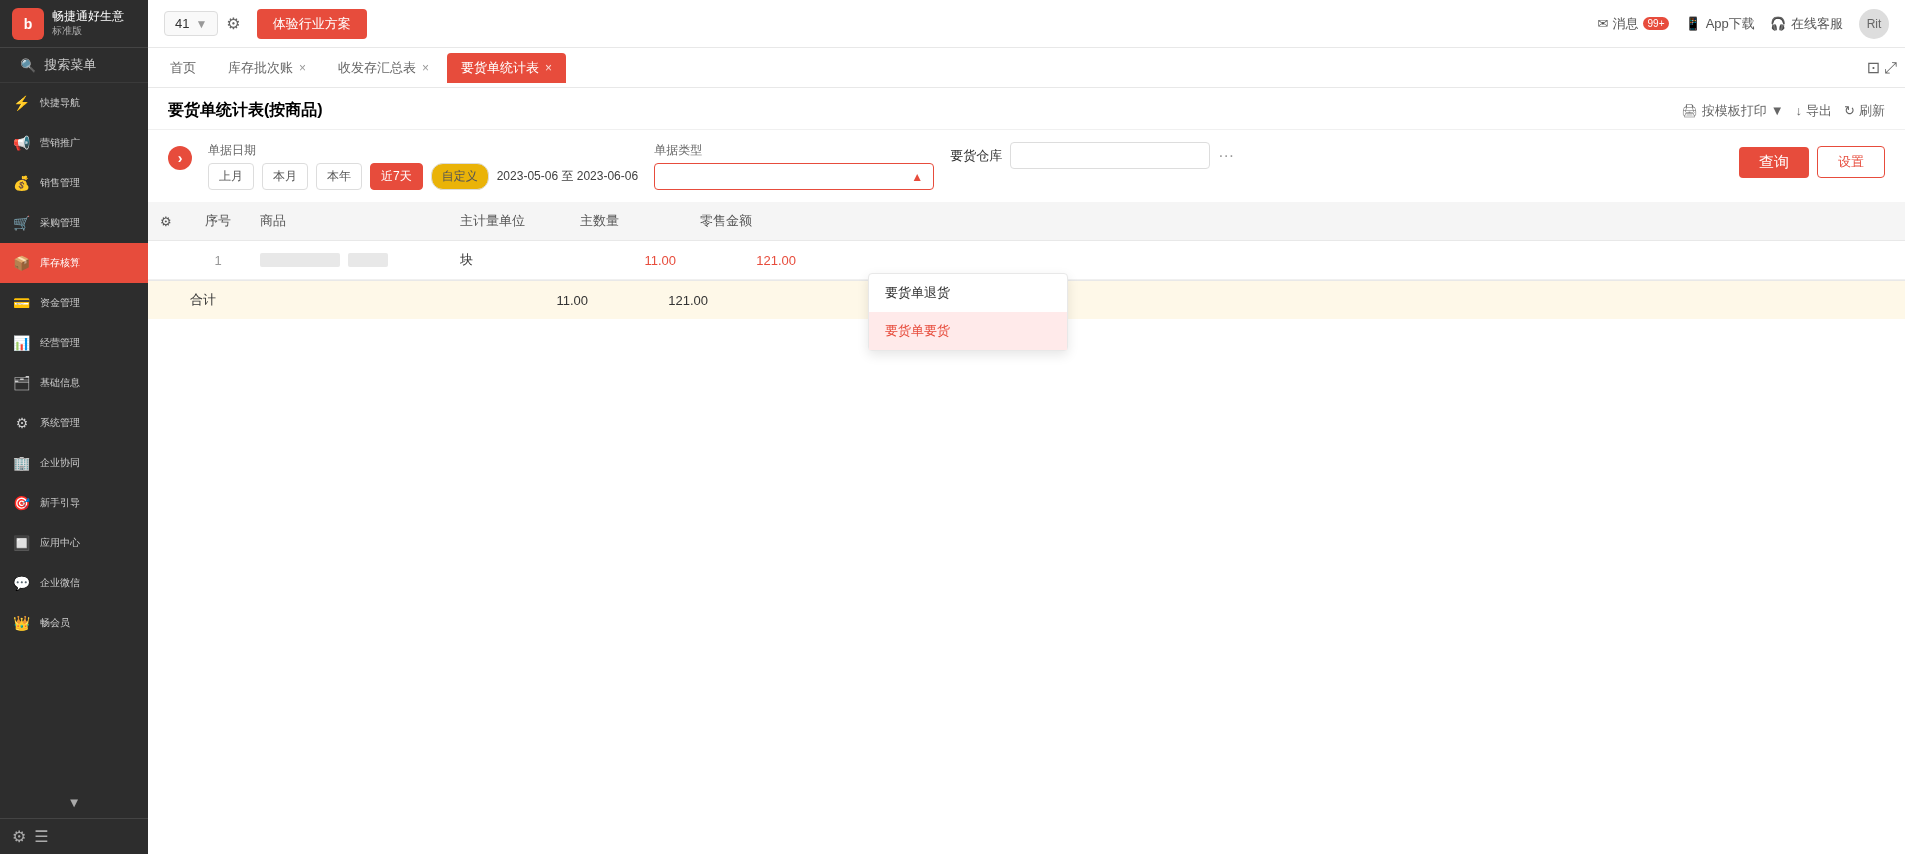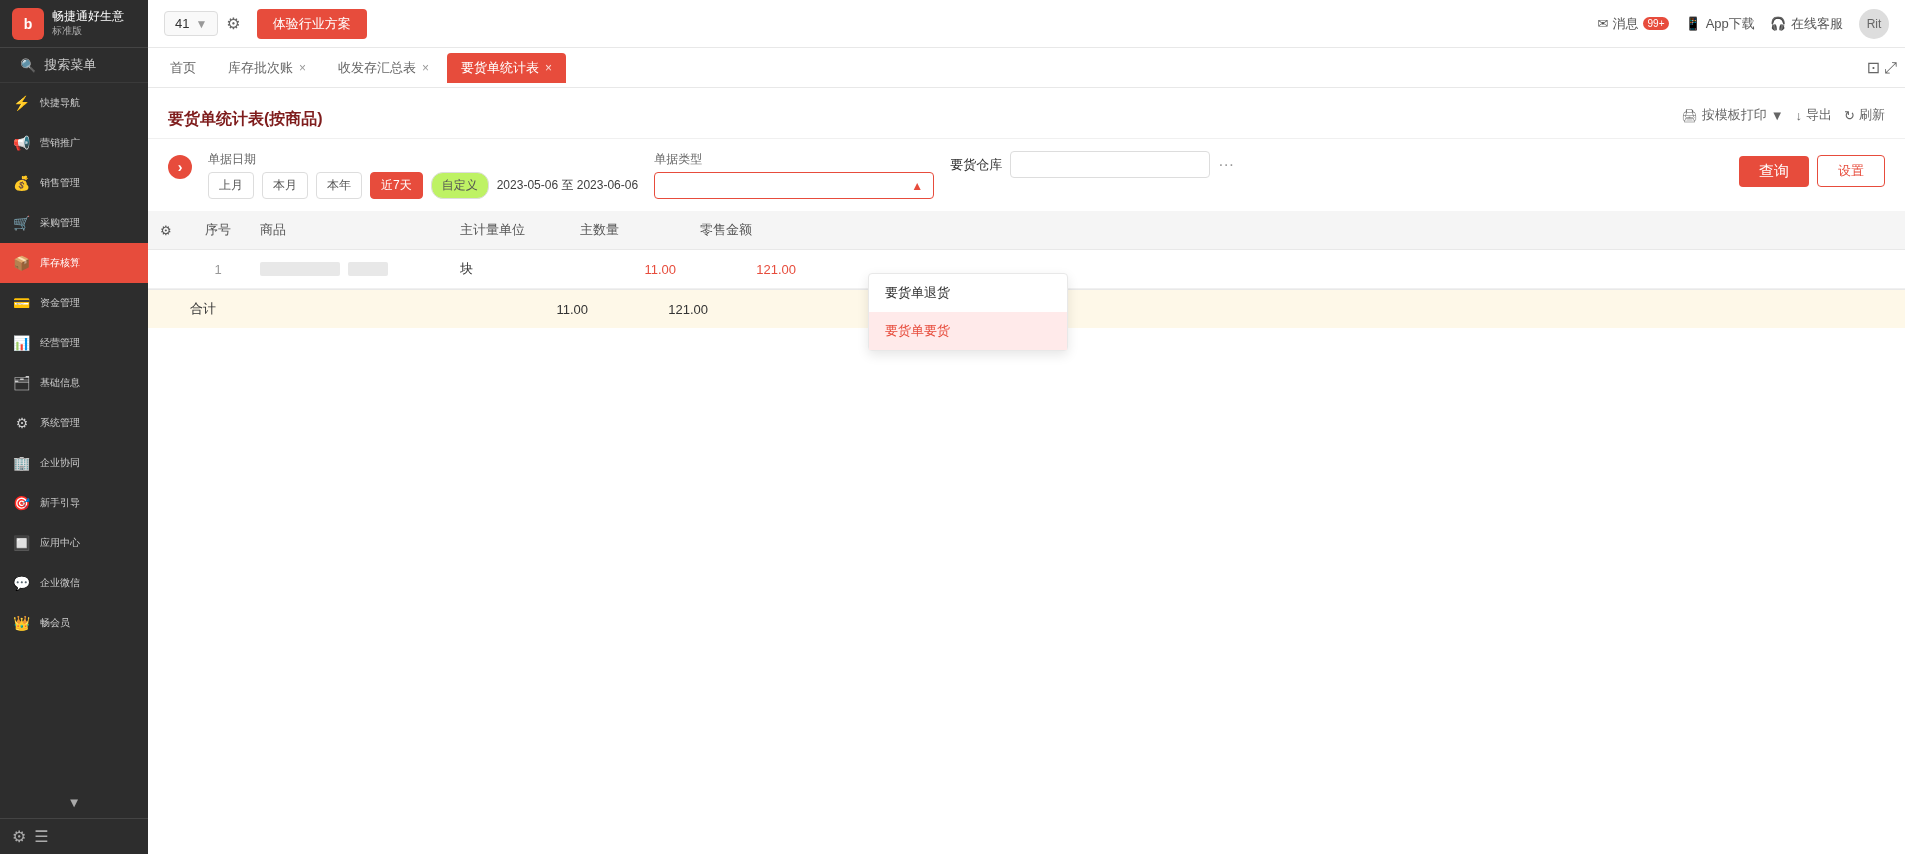--- a/index.html
+++ b/index.html
@@ -228,22 +228,21 @@
     .page-header {
       display: flex;
       align-items: center;
       justify-content: space-between;
       padding: 12px 20px 8px;
       border-bottom: 1px solid #f0f0f0;
     }
     .page-title {
       font-size: 16px;
       font-weight: bold;
-      color: #7f1d1d;
-      margin-top: 9px;
+      color: #000000;
     }
     .page-actions {
       display: flex;
       align-items: center;
       gap: 12px;
     }
     .action-btn {
       display: flex;
       align-items: center;
       gap: 4px;
@@ -302,21 +301,21 @@
       color: #555;
     }
     .date-btn.hot {
       background: #e74c3c;
       color: white;
       border-color: #e74c3c;
     }
     .date-custom-btn {
       padding: 4px 10px;
       border: 1px solid #ddd;
-      background: #bef264;
+      background: #eab308;
       border-radius: 12px;
       cursor: pointer;
       font-size: 12px;
       color: #555;
     }
     .date-range-text {
       font-size: 12px;
       color: #404040;
     }
     .filter-select-wrapper {

